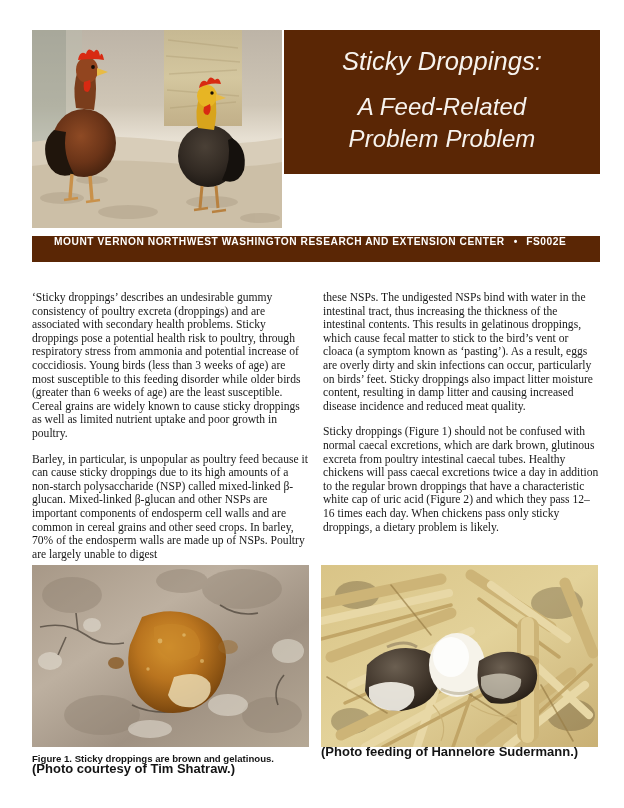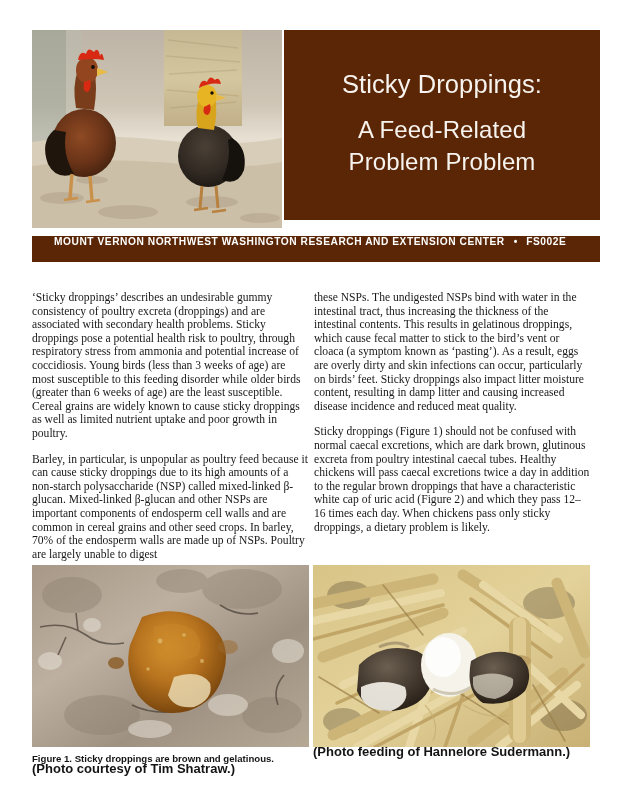--- a/index.html
+++ b/index.html
@@ -34,27 +34,28 @@
     overflow: hidden;
     background: #b9a892;
   }
   #hero-photo svg { display: block; width: 250px; height: 198px; }
 
   #title-block {
     position: absolute;
     left: 252px;
     top: 0;
     width: 316px;
-    height: 190px;
+    height: 144px;
     background: #5a2605;
     display: flex;
     flex-direction: column;
     align-items: center;
     justify-content: center;
     padding: 6px 14px 10px 14px;
+    font-style: italic;
   }
   #title-block .t-line {
     color: #f7f3ee;
     font-family: "Liberation Sans", "DejaVu Sans", sans-serif;
     font-weight: 400;
     text-align: center;
     white-space: nowrap;
     letter-spacing: 0.1px;
   }
   .t-main { font-size: 25.5px; line-height: 1.28; margin-bottom: 13px; }
@@ -89,41 +90,42 @@
   }
 
   
   #body-cols {
     position: absolute;
     left: 32px;
     top: 291px;
     width: 568px;
     display: flex;
     gap: 5px;
+    justify-content: space-between;
   }
   .col { width: 277px; }
   .col p {
     margin: 0 0 12px 0;
     font-family: "Liberation Serif", "DejaVu Serif", serif;
     font-size: 11.6px;
     line-height: 13.6px;
     color: #181818;
     text-align: left;
     hyphens: none;
   }
   .col p:last-child { margin-bottom: 0; }
 
   
   #figures {
     position: absolute;
     left: 32px;
     top: 565px;
     width: 473px;
     display: flex;
-    gap: 4px;
+    gap: 12px;
   }
   .fig { width: 277px; }
   .fig-img {
     width: 277px;
     height: 182px;
     overflow: hidden;
     display: block;
     background: #cdbfae;
   }
   .fig-img svg { display: block; width: 277px; height: 182px; }

